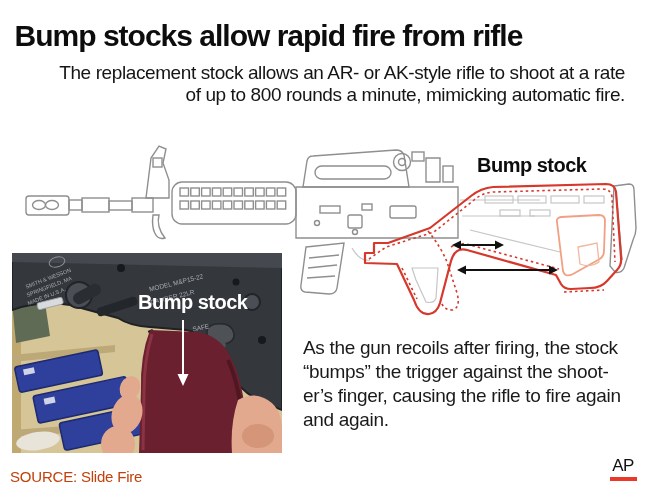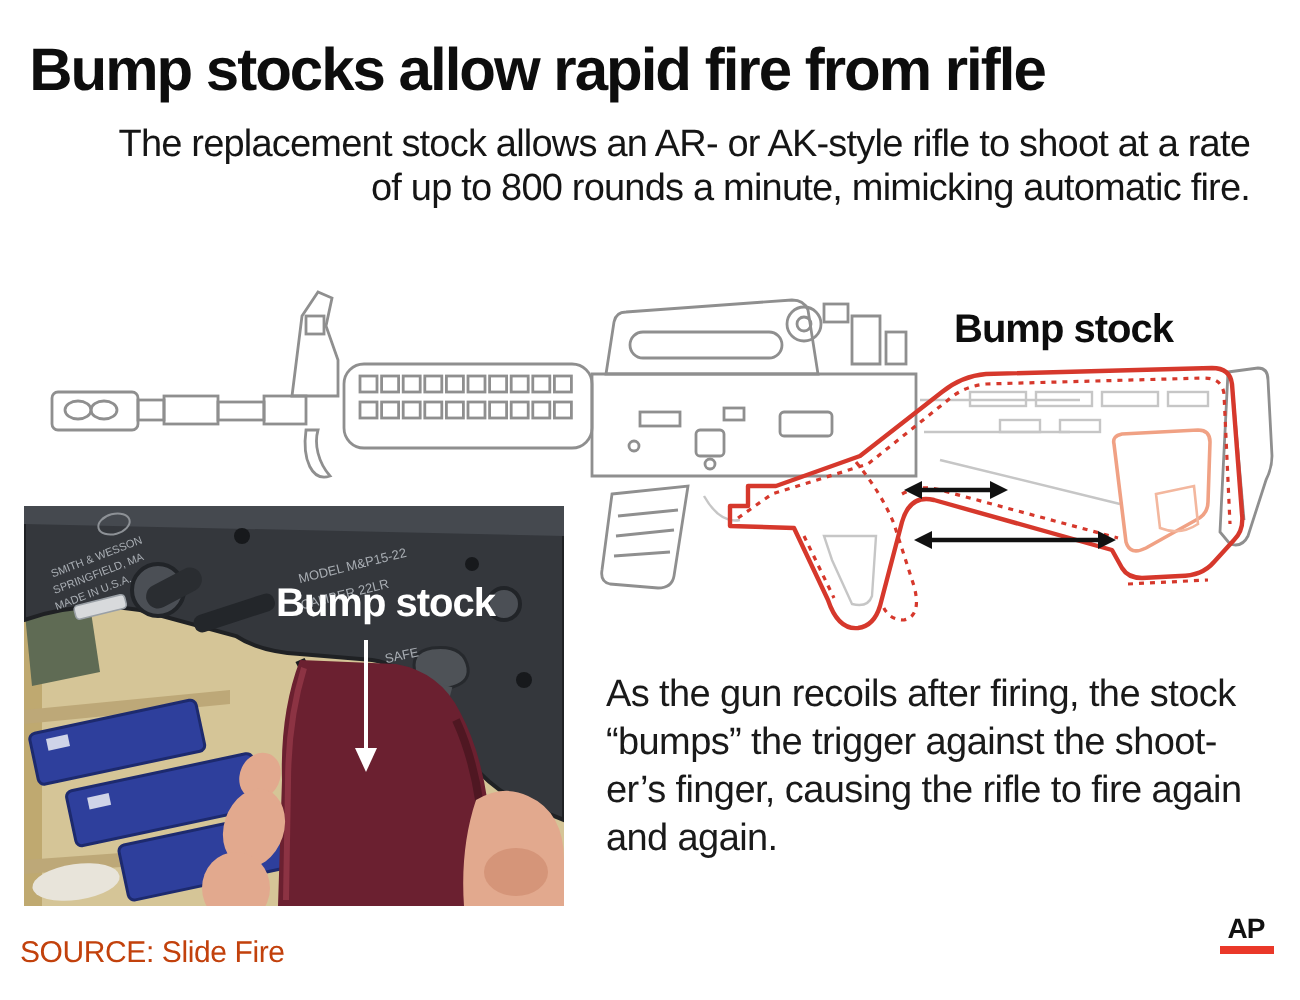--- a/index.html
+++ b/index.html
@@ -10,21 +10,21 @@
   .subtitle{position:absolute;top:62px;left:25px;width:600px;text-align:right;
             font-size:19px;line-height:22px;letter-spacing:-0.4px;color:#151515;white-space:pre-line;}
   .stock-label{position:absolute;left:477px;top:154px;font-size:20px;font-weight:700;
                letter-spacing:-0.5px;color:#0d0d0d;}
   .photo-label{position:absolute;left:138px;top:291px;font-size:20px;font-weight:700;
                letter-spacing:-0.5px;color:#ffffff;}
   .body-text{position:absolute;left:303px;top:336px;width:346px;font-size:19px;line-height:24px;
              letter-spacing:-0.3px;color:#1a1a1a;white-space:pre-line;}
   .source{position:absolute;left:10px;top:468px;font-size:15px;letter-spacing:-0.2px;color:#c2410c;}
   .ap-logo{position:absolute;left:608px;top:456px;width:30px;text-align:center;}
-  .ap-logo .ap-text{font-size:14px;font-weight:700;letter-spacing:-0.5px;color:#111;}
+  .ap-logo .ap-text{font-size:17px;font-weight:400;letter-spacing:-0.5px;color:#111;}
   .ap-logo .ap-bar{width:27px;height:4px;background:#ea3829;margin:1px auto 0 auto;}
   svg{position:absolute;left:0;top:0;}
   svg text{font-family:"Liberation Sans",sans-serif;}
 </style>
 </head>
 <body>
 
 <div class="canvas">
 
   <svg width="650" height="500" viewBox="0 0 650 500">

